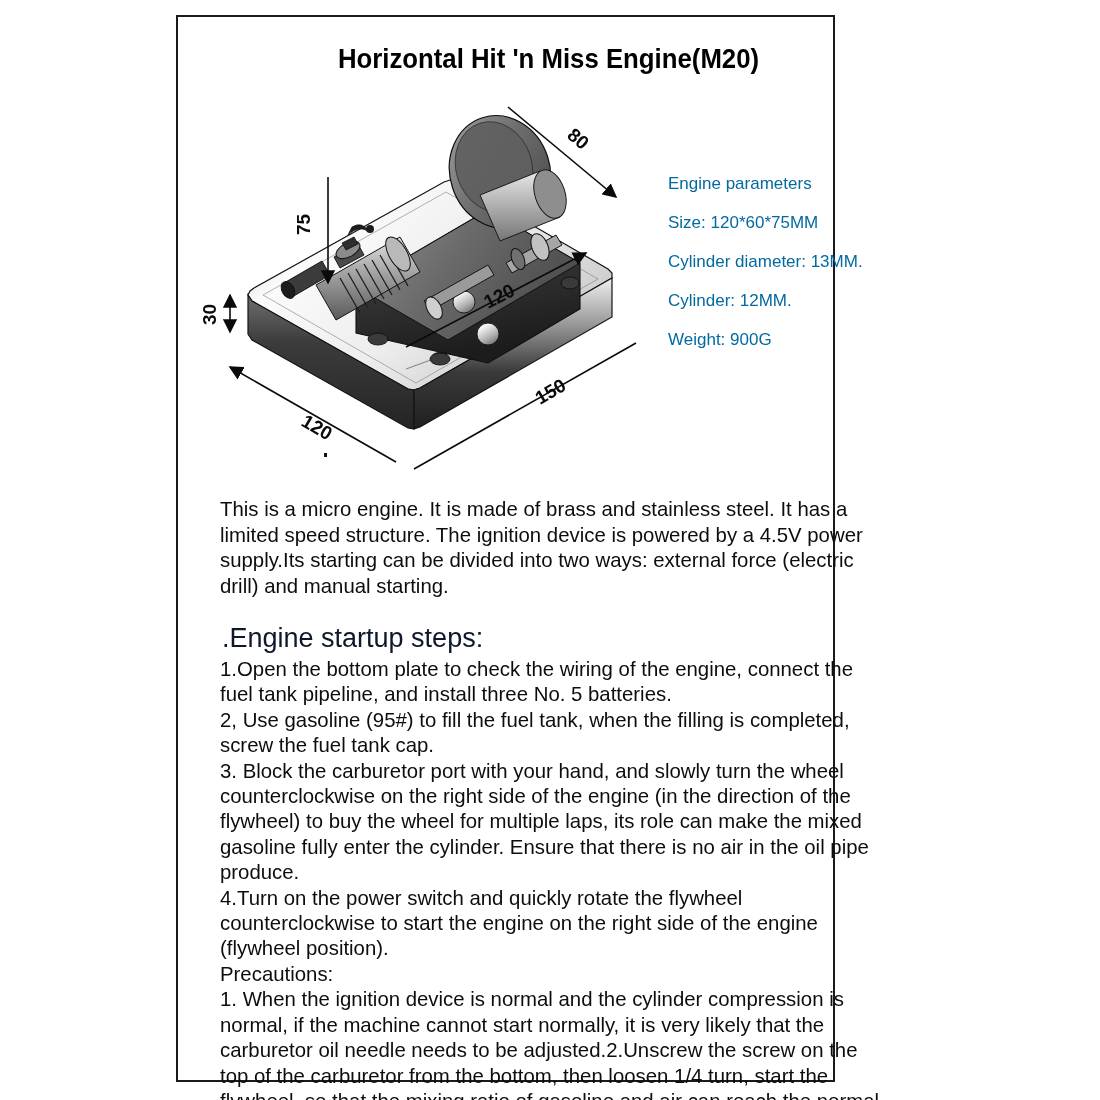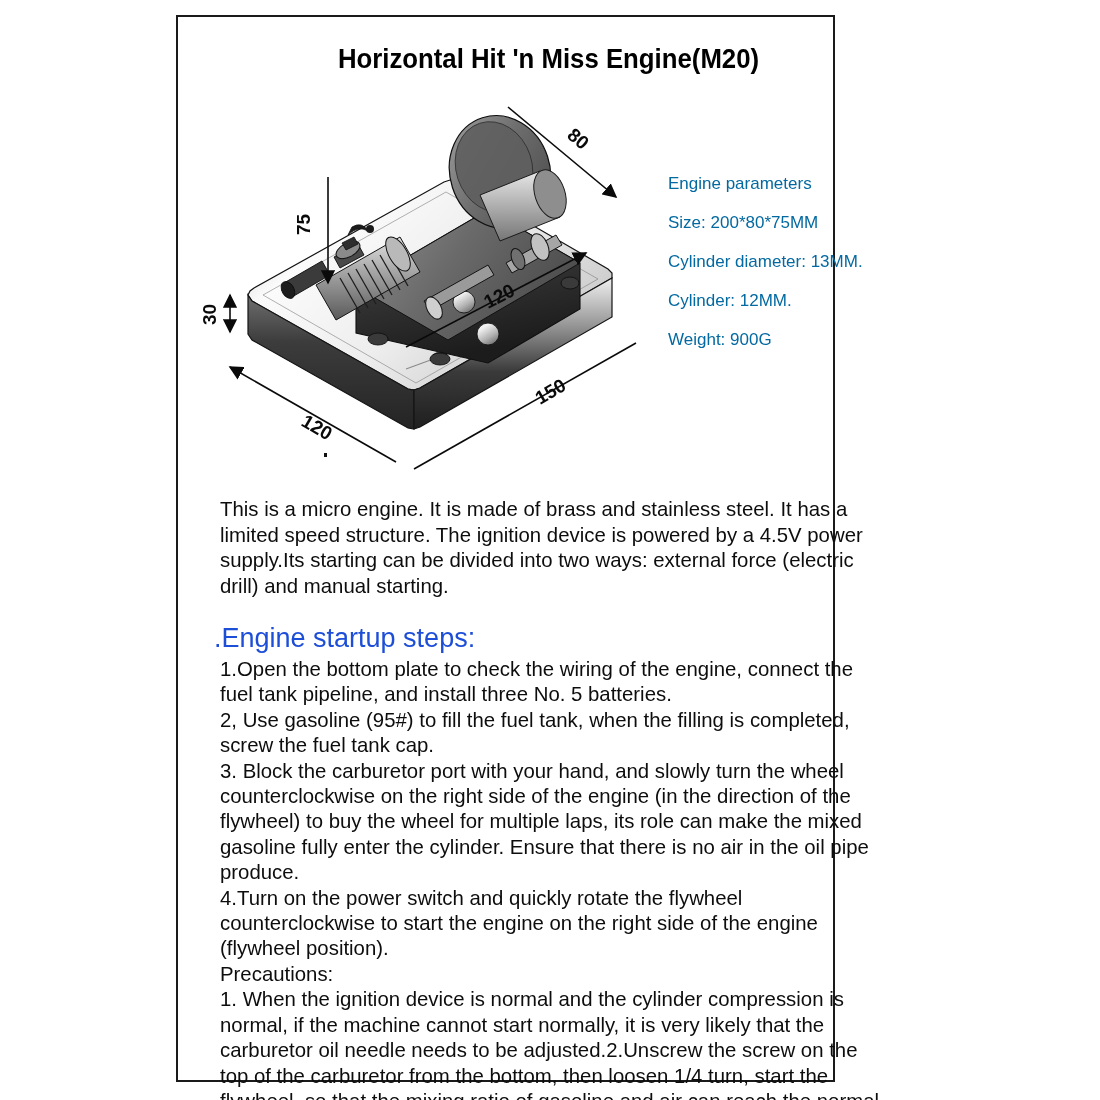--- a/index.html
+++ b/index.html
@@ -76,25 +76,25 @@
     font-family: "Liberation Sans Narrow", "Liberation Sans", sans-serif;
     font-size: 21px;
     line-height: 25.5px;
     transform: scaleX(0.97);
     transform-origin: left top;
     color: #0d0d0d;
   }
 
   #steps-heading {
     position: absolute;
-    left: 36px;
+    left: 44px;
     top: 606px;
     font-size: 27px;
     line-height: 30px;
-    color: #1d4ed8;
+    color: #0f172a;
   }
 
   #body-text {
     position: absolute;
     left: 42px;
     top: 639px;
     width: 682px;
     font-family: "Liberation Sans Narrow", "Liberation Sans", sans-serif;
     font-size: 21px;
     line-height: 25.4px;
@@ -272,21 +272,21 @@
         <line x1="226" y1="382" x2="448" y2="256" stroke="#0a0a0a" stroke-width="1.6"></line>
         <text class="dimtxt" x="352" y="318" transform="rotate(-30 352 318)">150</text>
       </g>
 
       <rect x="136" y="366" width="3" height="4" fill="#111"></rect>
     </svg>
   </div>
 
   <div id="params">
     <div class="p-line">Engine parameters</div>
-    <div class="p-line">Size: 200*80*75MM</div>
+    <div class="p-line">Size: 120*60*75MM</div>
     <div class="p-line">Cylinder diameter: 13MM.</div>
     <div class="p-line">Cylinder: 12MM.</div>
     <div class="p-line">Weight: 900G</div>
   </div>
 
   <div id="intro">This is a micro engine. It is made of brass and stainless steel. It has a limited speed structure. The ignition device is powered by a 4.5V power supply.Its starting can be divided into two ways: external force (electric drill) and manual starting.</div>
 
   <div id="steps-heading">.Engine startup steps:</div>
 
   <div id="body-text">

